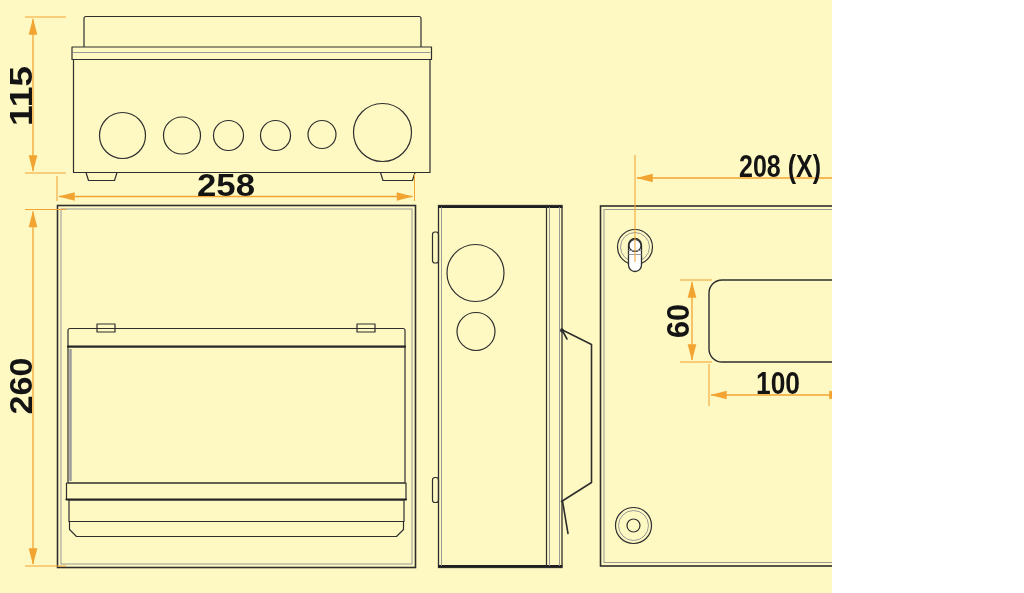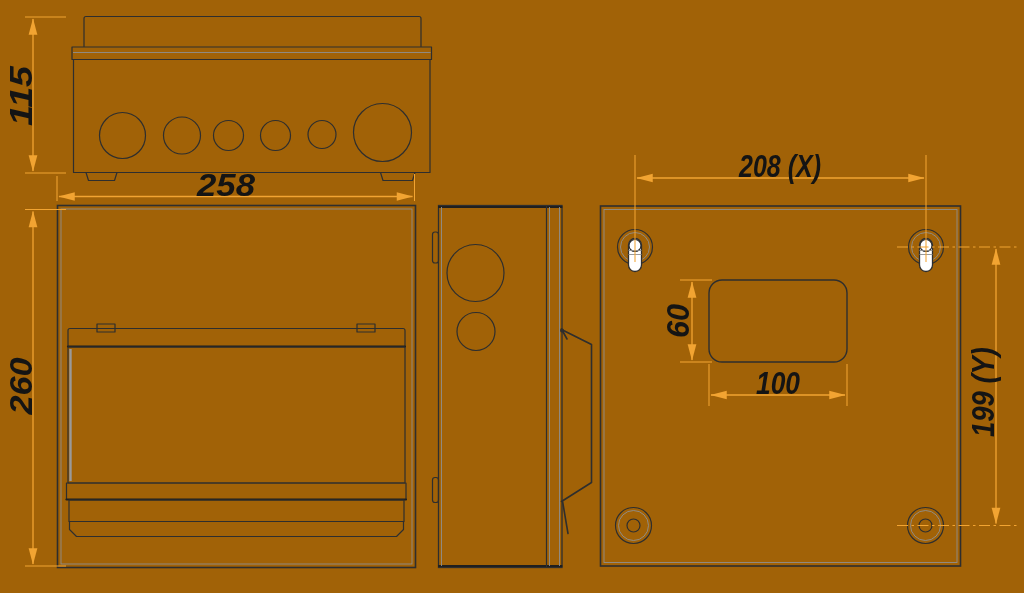--- a/index.html
+++ b/index.html
@@ -1,19 +1,18 @@
 <!DOCTYPE html>
 <html><head>
 <meta charset="utf-8">
 <style>
   html,body{margin:0;padding:0;background:#ffffff;}
   .canvas{
-    width:1024px;height:593px;background:#a16207;position:relative;overflow:hidden;
+    width:832px;height:593px;background:#fef9c3;position:relative;overflow:hidden;
     font-family:"Liberation Sans", sans-serif;
-    font-style:italic;
   }
   svg{display:block;}
   .ln{stroke:#2e2e2e;stroke-width:1.2;fill:none;stroke-linejoin:round;stroke-linecap:round;}
   .lt{stroke:#8f8f8f;stroke-width:0.9;fill:none;}
   .shade{stroke:#9a9a9a;stroke-width:2.4;fill:none;}
   .thick{stroke:#1f1f1f;stroke-width:2.2;fill:none;stroke-linecap:round;}
   .dim{stroke:#F2A432;stroke-width:1.3;fill:none;}
   .ext{stroke:#F2A432;stroke-width:1.05;fill:none;}
   .extdd{stroke:#F2A432;stroke-width:1.05;fill:none;stroke-dasharray:11 3.5 2.5 3.5;}
   .dimtxt{font-family:"Liberation Sans", sans-serif;font-weight:bold;font-size:32px;fill:#141414;}

